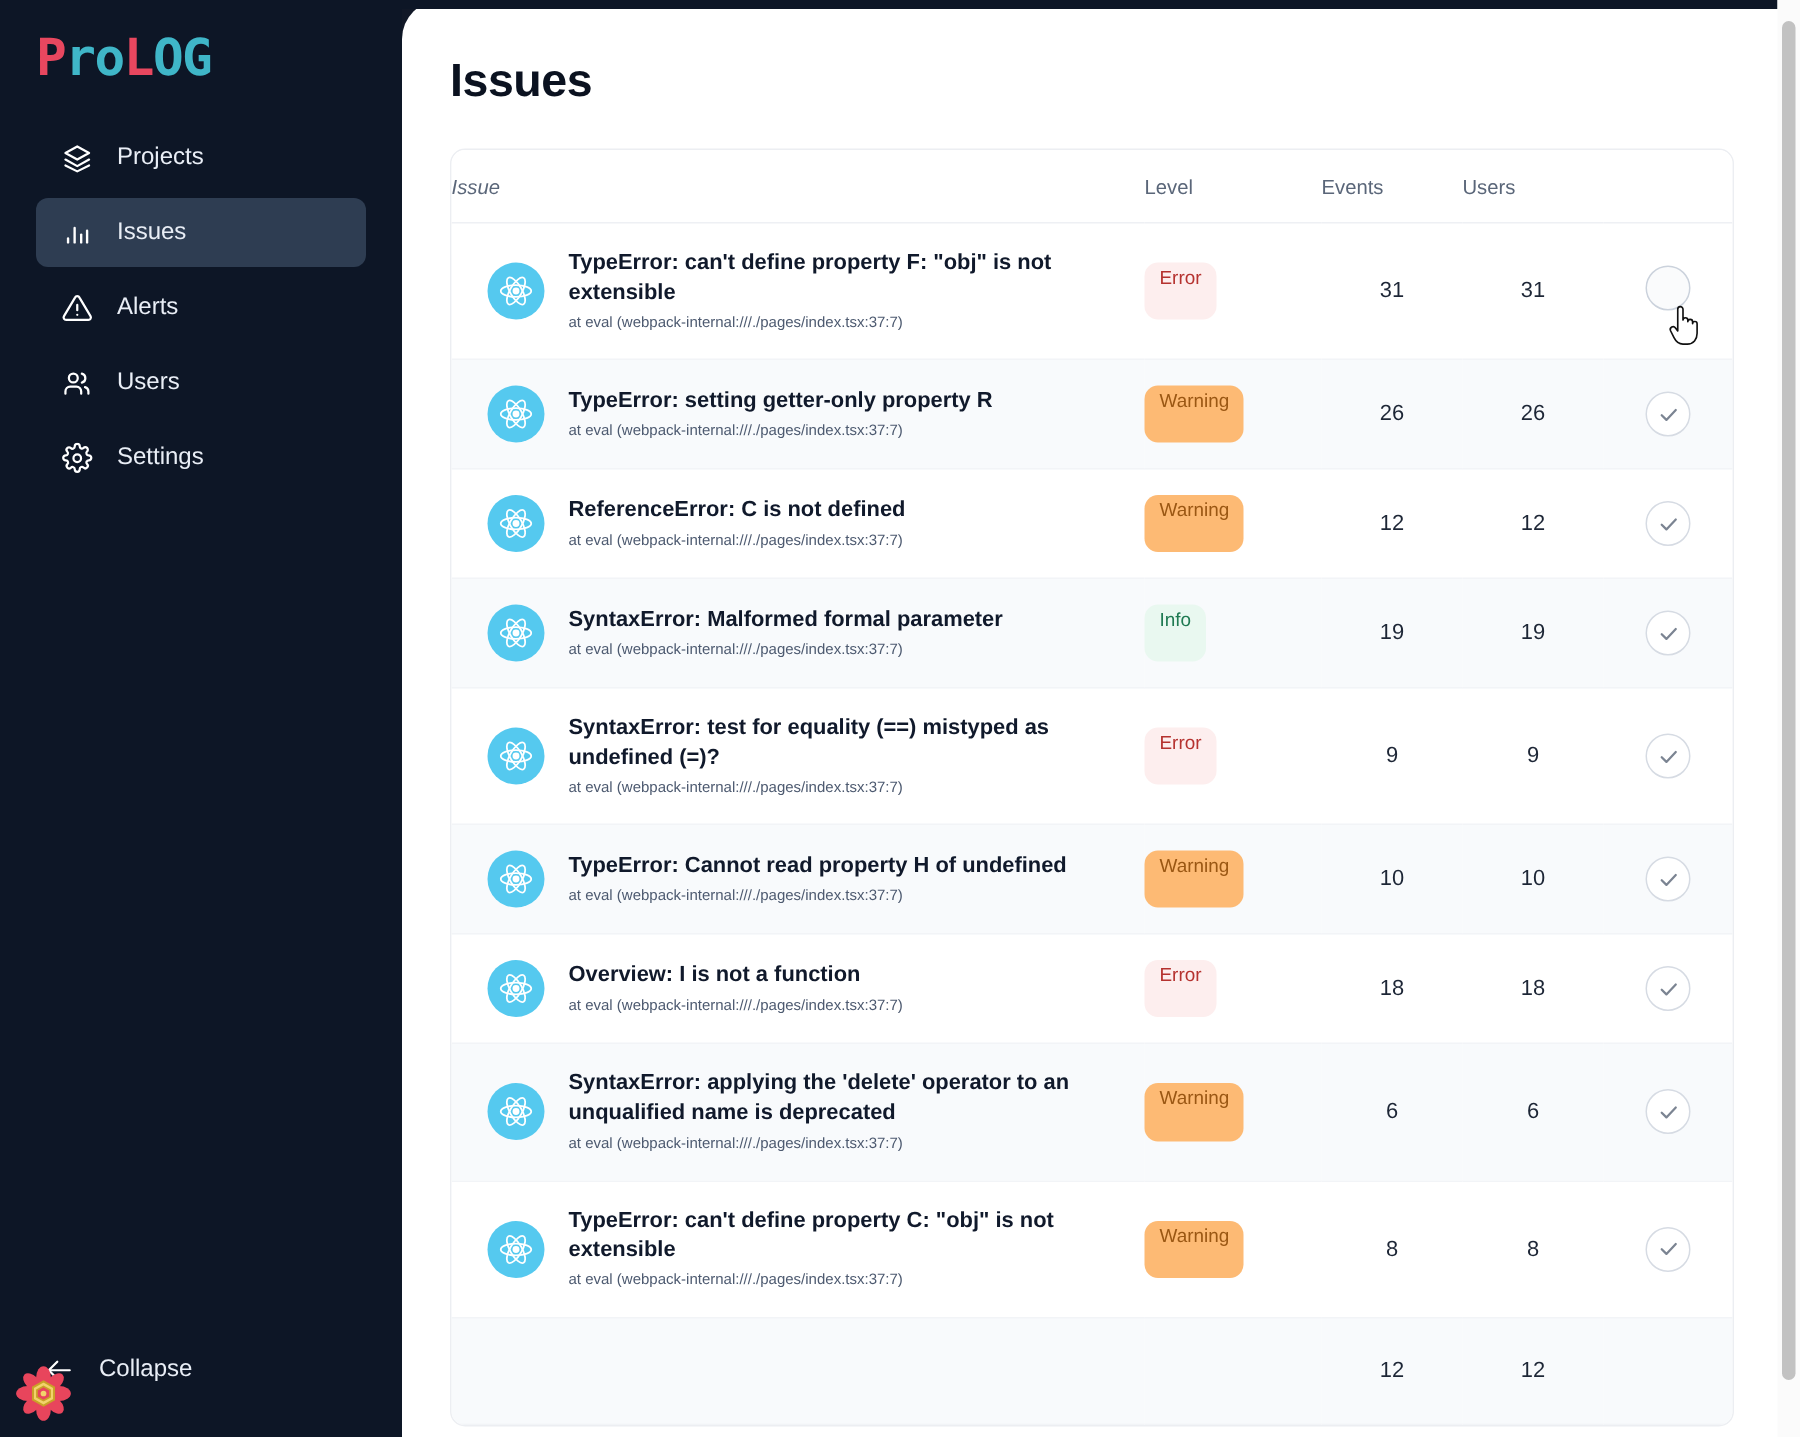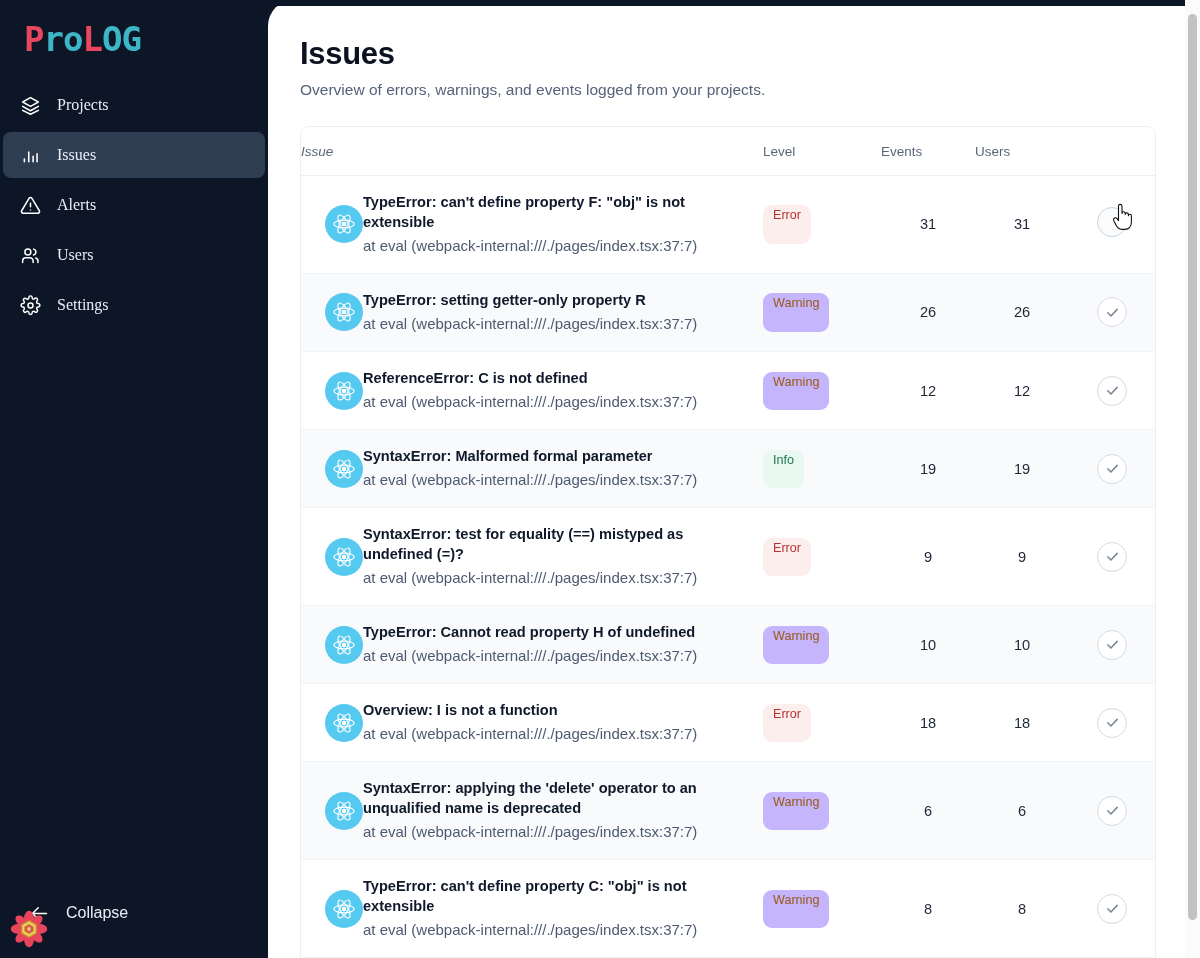--- a/index.html
+++ b/index.html
@@ -24,21 +24,21 @@
   .logo {
     margin: 22px 0 26px 24px;
     font-family: "DejaVu Sans Mono", monospace;
     font-size: 34px; font-weight: 700; letter-spacing: -1px;
     line-height: 1;
     display:flex; align-items:center;
   }
   .logo .c-red { color:#e8475f; }
   .logo .c-teal { color:#3fb6c8; }
 
-  .nav { display: flex; flex-direction: column; gap: 4px; padding: 0 3px; font-family: Liberation Serif, serif; }
+  .nav { display: flex; flex-direction: column; gap: 4px; padding: 0 24px; }
   .nav-item {
     display: flex; align-items: center; gap: 16px;
     height: 46px; padding: 0 16px;
     border-radius: 8px;
     color: #e9eef6;
     font-size: 16px;
     cursor: pointer;
     user-select:none;
   }
   .nav-item.active { background: #2e3d52; }
@@ -85,30 +85,30 @@
   th.c-issue { padding-left: 24px; font-style: italic; }
   th.c-level, td.c-level { width: 118px; text-align: left; }
   th.c-events, td.c-events { width: 94px; text-align: center; }
   th.c-users, td.c-users  { width: 94px; text-align: center; }
   th.c-action, td.c-action{ width: 86px; text-align: center; }
 
   table.issues td { padding: 0; vertical-align: middle; border-bottom: 1px solid #f2f4f7; }
   tr.row-alt td { background: #f8fafc; }
   tr.row-hover td { background: #ffffff; }
 
-  .cell-issue { display:flex; align-items:center; padding: 17px 8px 17px 24px; min-height: 70px; }
+  .cell-issue { display:flex; align-items:center; gap:16px; padding: 17px 8px 17px 24px; min-height: 70px; }
   .react-ico { flex:0 0 38px; width:38px; height:38px; border-radius:50%; background:#55c9ef; display:flex; align-items:center; justify-content:center; }
   .react-ico svg { width: 28px; height: 28px; display:block; }
   .issue-txt { min-width: 0; }
   .issue-title { font-size: 14.6px; font-weight: 700; color:#10192b; line-height:1.36; }
-  .issue-sub { margin-top: 3px; font-size: 15px; color:#4d5a70; line-height:1.35; }
+  .issue-sub { margin-top: 3px; font-size: 10px; color:#4d5a70; line-height:1.35; }
 
   .badge { display:inline-block; padding: 3px 10px 20px; border-radius: 9px; font-size: 12.6px; line-height:1.2; }
   .badge.error   { background:#fdeeee; color:#b5322f; }
-  .badge.warning { background:#c4b5fd; color:#9a5713; }
+  .badge.warning { background:#fdba74; color:#9a5713; }
   .badge.info    { background:#e9f8f0; color:#1f7a52; }
 
   .num { font-size: 14.6px; color:#1d2636; }
 
   .check-btn {
     width: 30px; height: 30px; border-radius: 50%;
     border: 1px solid #d6dbe3; background:#fff;
     display:inline-flex; align-items:center; justify-content:center;
     cursor:pointer;
   }
@@ -230,21 +230,20 @@
         <polygon points="20,15 24.6,17.6 24.6,22.4 20,25 15.4,22.4 15.4,17.6" fill="#e8455c" stroke="#c9a227" stroke-width="1.2"></polygon>
         <circle cx="20" cy="20" r="2" fill="#f2d36b"></circle>
       </svg>
     </div>
   </aside>
 
   <main class="main">
     <div class="main-inner">
 
       <h1 class="page-title">Issues</h1>
-      <p class="page-sub">Overview of errors, warnings, and events logged from your projects.</p>
 
       <section class="card">
         <table class="issues">
           <thead>
             <tr>
               <th class="c-issue">Issue</th>
               <th class="c-level">Level</th>
               <th class="c-events">Events</th>
               <th class="c-users">Users</th>
               <th class="c-action"></th>

